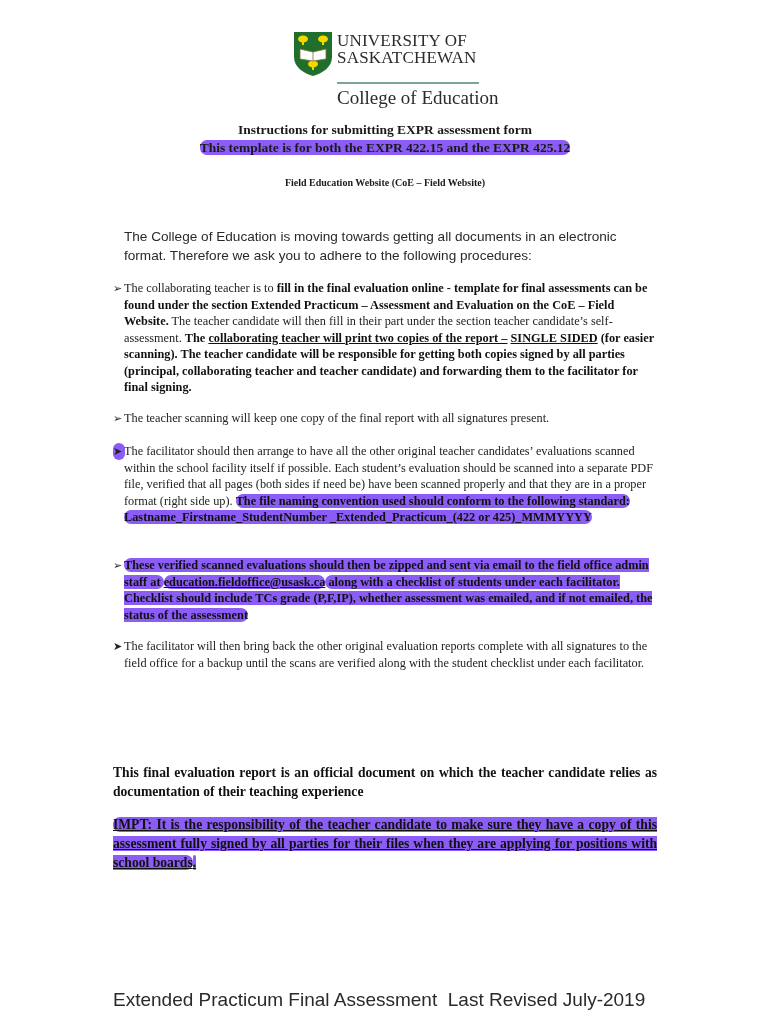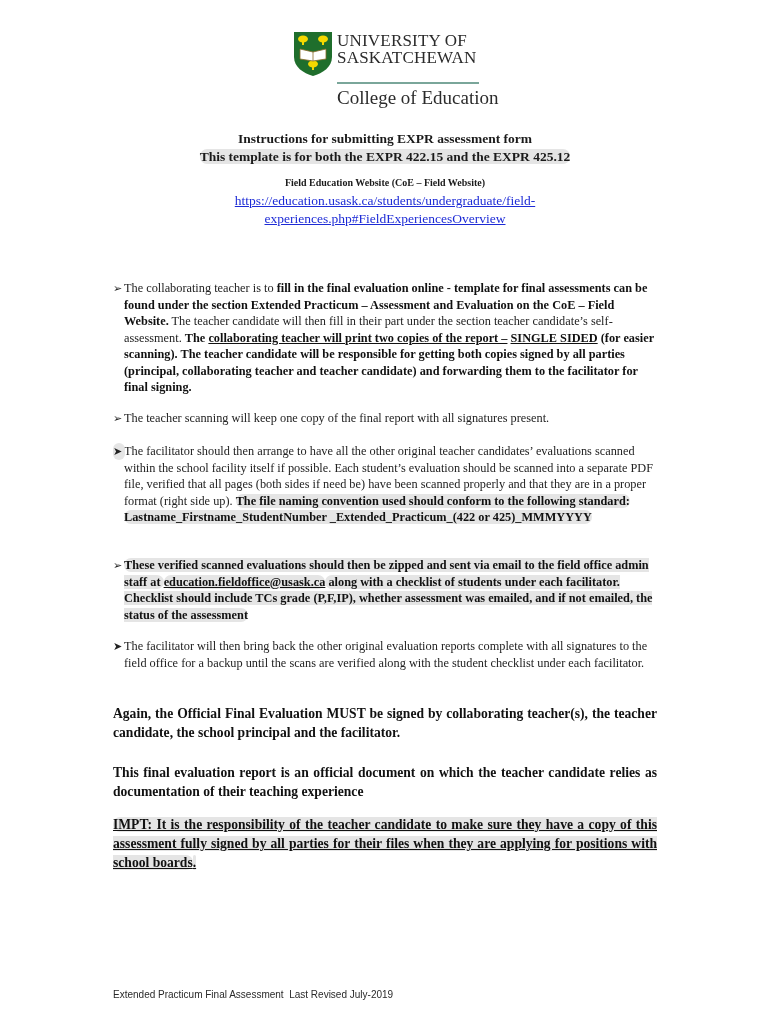--- a/index.html
+++ b/index.html
@@ -8,22 +8,22 @@
 
     
     .logo { position: absolute; left: 293px; top: 31px; width: 186px; height: 70px; }
     .shield { position: absolute; left: 0; top: 0; width: 40px; height: 46px; }
     .wordmark { position: absolute; left: 44px; top: 1px; font-family: "Liberation Serif", serif; color: #2b2b2b; line-height: 17px; }
     .wordmark .line { font-size: 17px; letter-spacing: 0.2px; white-space: nowrap; }
     .rule { position: absolute; left: 44px; top: 51px; width: 142px; height: 1.5px; background: #7aa69a; }
     .college { position: absolute; left: 44px; top: 56px; font-size: 19px; color: #2b2b2b; white-space: nowrap; font-family: "Liberation Serif", serif; }
 
     .center { position: absolute; left: 110px; width: 550px; text-align: center; }
-    .title { top: 121px; font-size: 13.5px; font-weight: bold; line-height: 18px; margin-top: 9px; }
-    .hl { background: #e5e5e5; border-radius: 7px; }
+    .title { top: 121px; font-size: 13.5px; font-weight: bold; line-height: 18px; }
+    .hl { background: #8b5cf6; border-radius: 7px; }
     .field-title { top: 174px; font-size: 10px; font-weight: bold; line-height: 18px; }
     .link { color: #1d2bd6; text-decoration: underline; }
     .url { top: 192px; font-size: 13.5px; line-height: 18px; }
 
     .intro { position: absolute; left: 124px; top: 227px; width: 520px; font-family: "Liberation Sans", sans-serif; font-size: 13.6px; line-height: 19px; color: #2a2a2a; }
 
     .item { position: absolute; left: 113px; width: 545px; font-size: 12.3px; line-height: 16.5px; color: #222; }
     .item .bullet { position: absolute; left: 0; top: 0; width: 12px; font-size: 11px; }
     .item .txt { padding-left: 11px; display: block; }
     .b { font-weight: bold; color: #111; }
@@ -34,21 +34,21 @@
     .i3 { top: 443px; }
     .i4 { top: 557px; }
     .i5 { top: 638px; }
 
     .para { position: absolute; left: 113px; width: 544px; font-size: 13.6px; line-height: 19px; font-weight: bold; text-align: justify; color: #111; }
     .p1 { top: 704px; }
     .p2 { top: 763px; }
     .p3 { top: 815px; text-decoration: underline; }
     .p4 { top: 887px; text-decoration: underline; text-align: left; width: 500px; }
 
-    .footer { position: absolute; left: 113px; top: 989px; font-family: "Liberation Sans", sans-serif; font-size: 10px; color: #2a2a2a; white-space: pre; }
+    .footer { position: absolute; left: 113px; top: 989px; font-family: "Liberation Sans", sans-serif; font-size: 19px; color: #2a2a2a; white-space: pre; }
   </style>
 </head>
 <body>
 
 <div class="page">
 
   <div class="logo">
     <svg class="shield" viewBox="0 0 40 46">
       <path d="M1 1 H39 V26 C39 36 30 42 20 45 C10 42 1 36 1 26 Z" fill="#1f6e2c"></path>
       <g fill="#f5d800">
@@ -69,25 +69,22 @@
     <div class="rule"></div>
     <div class="college">College of Education</div>
   </div>
 
   <div class="center title">
     <div>Instructions for submitting EXPR assessment form</div>
     <div><span class="hl">This template is for both the EXPR 422.15 and the EXPR 425.12</span></div>
   </div>
 
   <div class="center field-title">Field Education Website (CoE – Field Website)</div>
-  <div class="center url">
-    <div class="link">https://education.usask.ca/students/undergraduate/field-</div>
-    <div class="link">experiences.php#FieldExperiencesOverview</div>
-  </div>
 
+  <div class="intro">The College of Education is moving towards getting all documents in an electronic format. Therefore we ask you to adhere to the following procedures:</div>
 
   <div class="item i1">
     <span class="bullet">➢</span>
     <span class="txt"><span>The collaborating teacher is to </span><span class="b">fill in the final evaluation online - template for final assessments can be found under the section Extended Practicum – Assessment and Evaluation on the CoE – Field Website.</span><span> The teacher candidate will then fill in their part under the section teacher candidate’s self-assessment. </span><span class="b">The </span><span class="b u">collaborating teacher will print two copies of the report –</span><span> </span><span class="b u">SINGLE SIDED</span><span class="b"> (for easier scanning). The teacher candidate will be responsible for getting both copies signed by all parties (principal, collaborating teacher and teacher candidate) and forwarding them to the facilitator for final signing.</span></span>
   </div>
 
   <div class="item i2">
     <span class="bullet">➢</span>
     <span class="txt">The teacher scanning will keep one copy of the final report with all signatures present.</span>
   </div>
@@ -100,18 +97,17 @@
   <div class="item i4">
     <span class="bullet">➢</span>
     <span class="txt"><span class="b hl">These verified scanned evaluations should then be zipped and sent via email to the field office admin staff at </span><span class="b hl link">education.fieldoffice@usask.ca</span><span class="b hl"> along with a checklist of students under each facilitator.  Checklist should include TCs grade (P,F,IP), whether assessment was emailed, and if not emailed, the status of the assessment</span></span>
   </div>
 
   <div class="item i5">
     <span class="bullet">➤</span>
     <span class="txt">The facilitator will then bring back the other original evaluation reports complete with all signatures to the field office for a backup until the scans are verified along with the student checklist under each facilitator.</span>
   </div>
 
-  <div class="para p1">Again, the Official Final Evaluation MUST be signed by collaborating teacher(s), the teacher candidate, the school principal and the facilitator.</div>
   <div class="para p3"><span class="hl">IMPT: It is the responsibility of the teacher candidate to make sure they have a copy of this assessment fully signed by all parties for their files when they are applying for positions with school boards</span><span class="hl" style="text-decoration:none;">.</span></div>
   <div class="para p2">This final evaluation report is an official document on which the teacher candidate relies as documentation of their teaching experience</div>
 
   <div class="footer">Extended Practicum Final Assessment  Last Revised July-2019</div>
 </div>
 
 </body></html>

